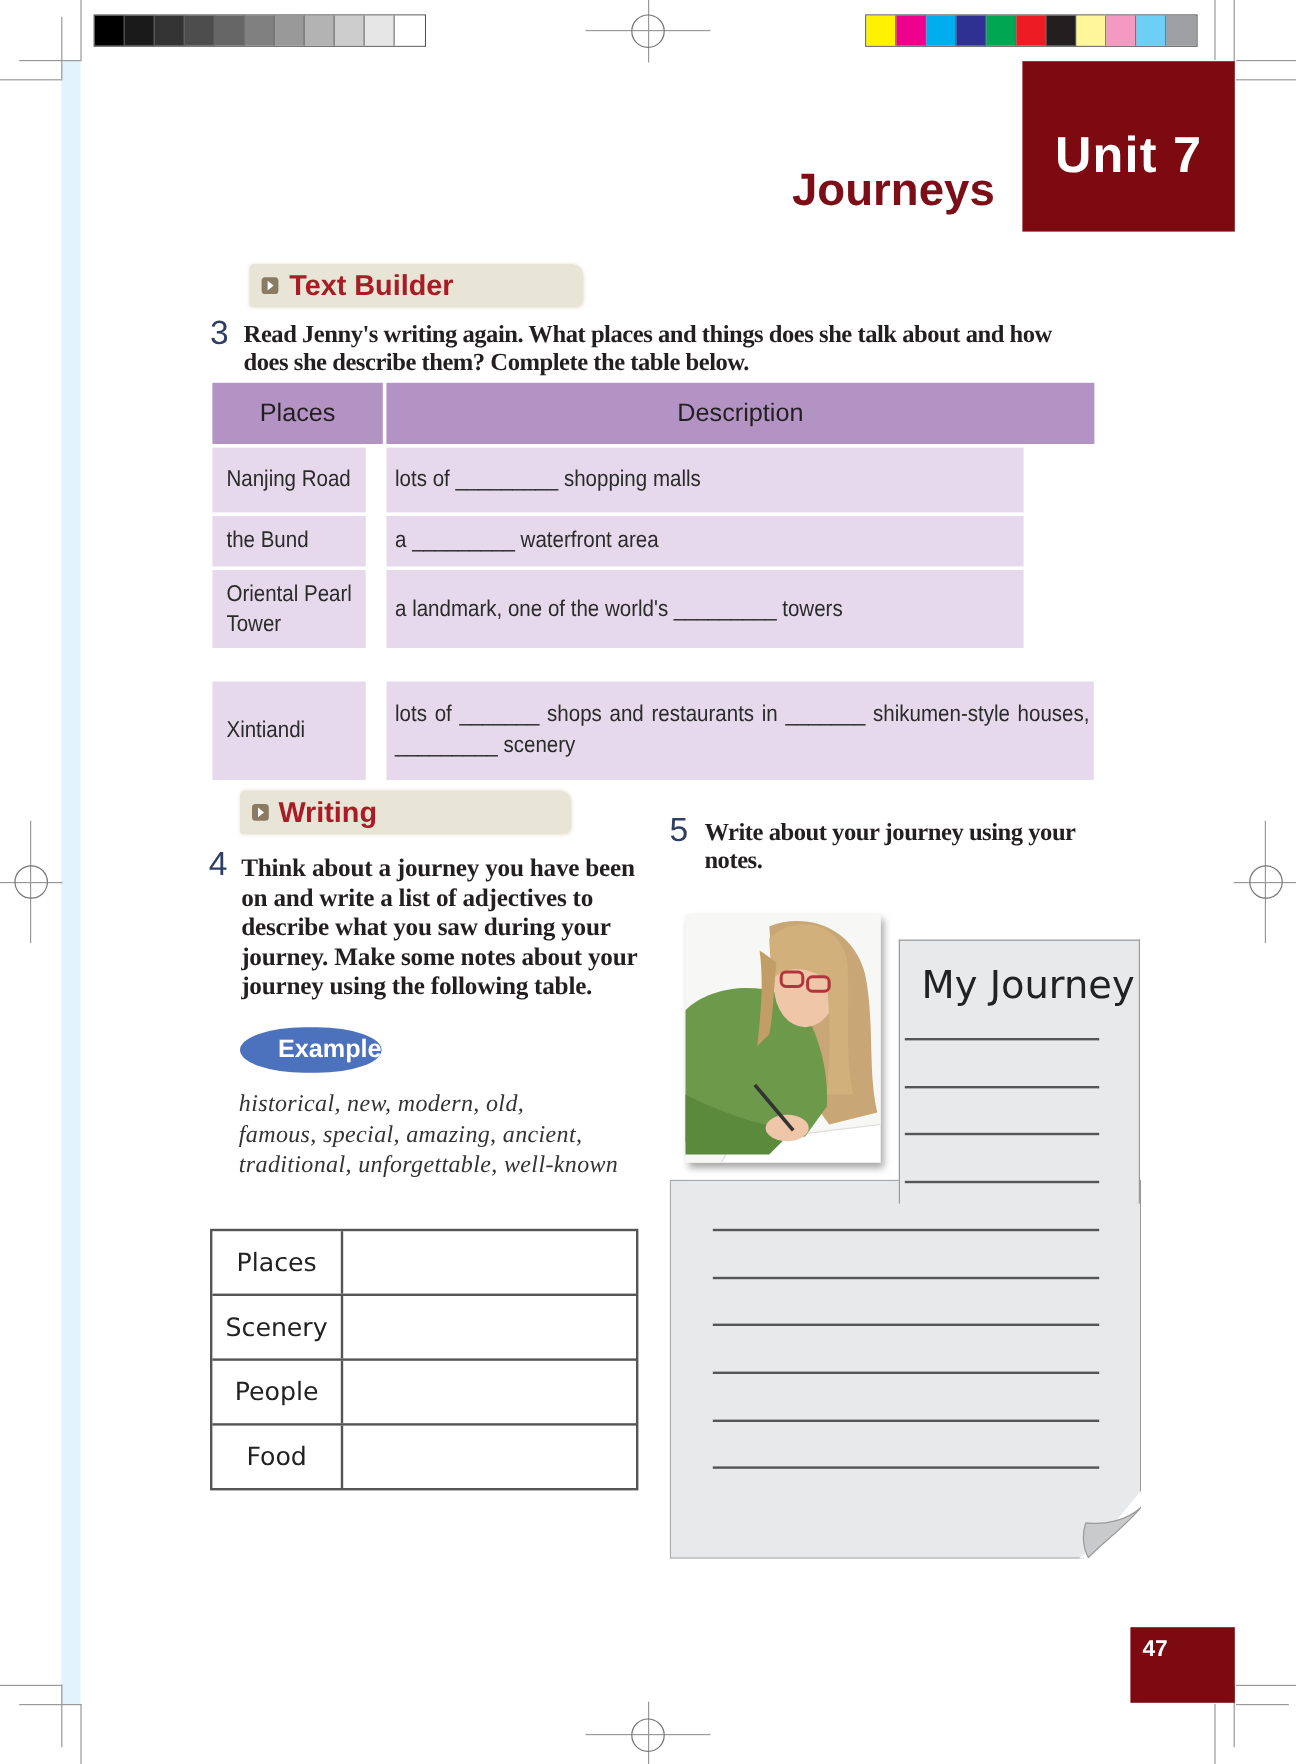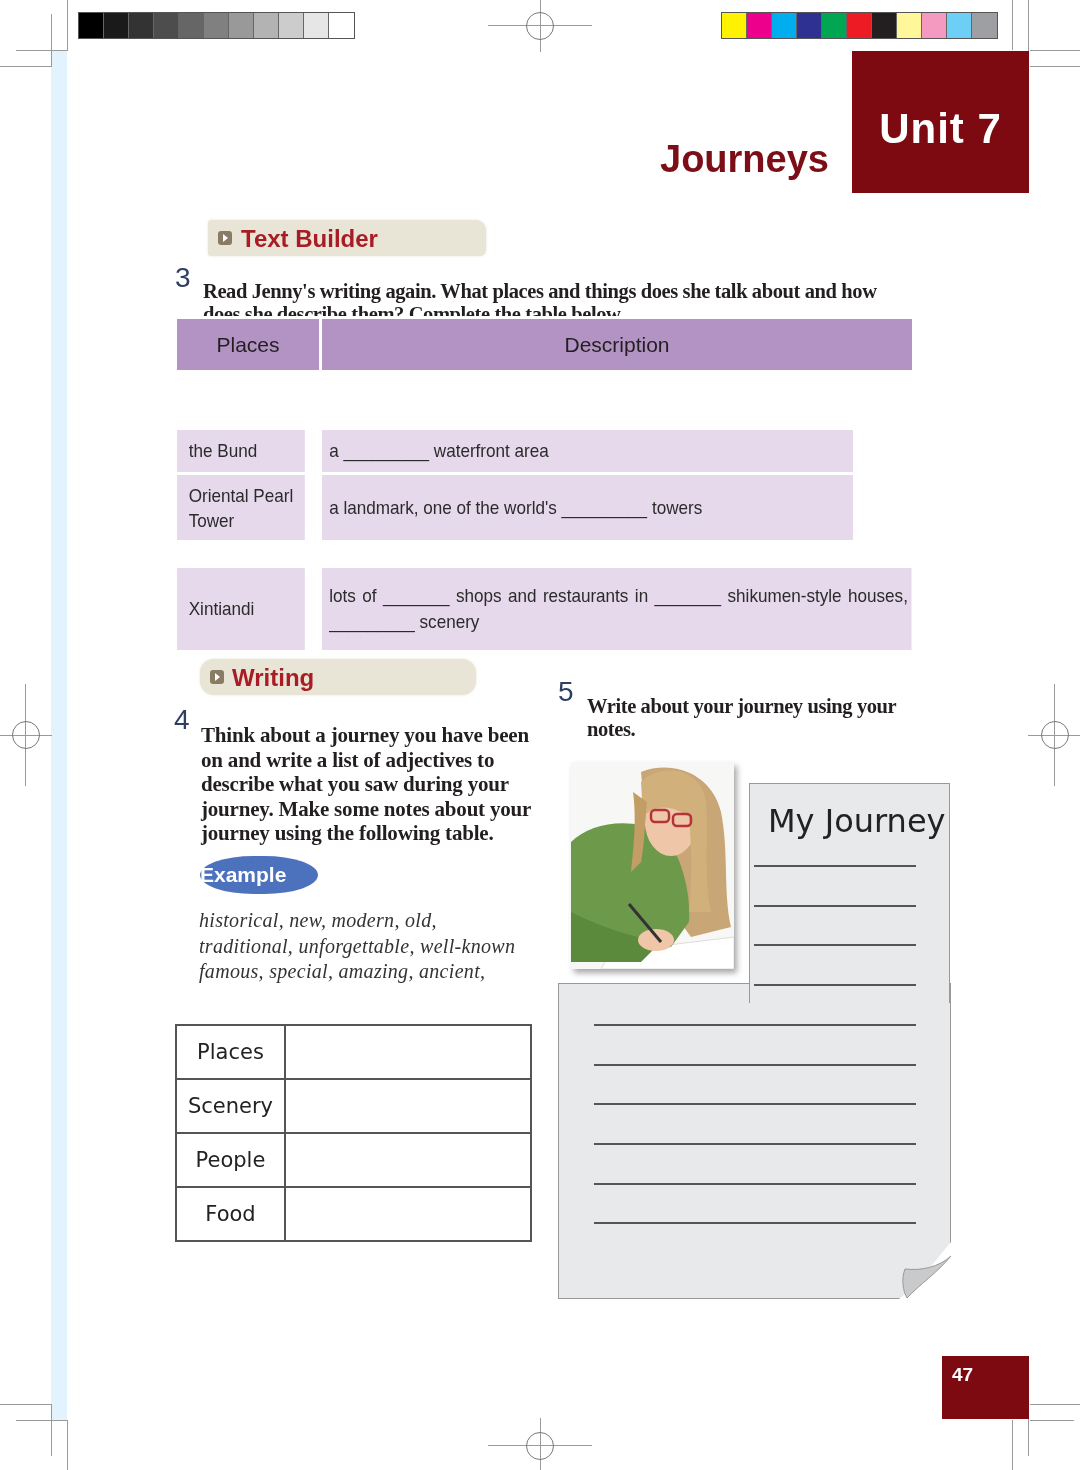--- a/index.html
+++ b/index.html
@@ -25,32 +25,32 @@
   
   .banner { position:absolute; height:36px; background:#e8e5d6;
             border-radius:4px 10px 6px 3px; box-shadow:0 0 3px #e8e5d6;margin-left:28px; }
   .banner .bullet { position:absolute; left:10px; top:11px; width:14px; height:14px; border-radius:3px; background:#8a7c64; }
   .banner .bullet::after { content:""; position:absolute; left:5px; top:3px; border-left:5px solid #fff;
                            border-top:4px solid transparent; border-bottom:4px solid transparent; }
   .banner .label { position:absolute; left:33px; top:5px; font-size:24px; font-weight:bold; color:#a71c25; }
 
   .q-num { position:absolute; font-size:28px; color:#2e3f63; font-family:"Liberation Sans", sans-serif; }
   .q-text { position:absolute; font-family:"Liberation Serif", serif; font-weight:bold; font-size:20.5px;
-            line-height:23px; color:#231f20; letter-spacing:-0.4px;margin-top:12px; }
+            line-height:23px; color:#231f20; letter-spacing:-0.4px; }
   .ptable-wrap { position:absolute; left:174px; top:316px; width:743px; height:312px; background:#fff; }
   .prow { position:absolute; left:0; width:739px; display:flex; }
   .pcell { background:#e7d9ec; box-sizing:border-box; display:flex; align-items:center; font-size:19px;
            color:#2b2b2b; transform:scaleX(0.9); transform-origin:left center; }
   .pc1 { position:absolute; left:3px; width:142px; padding-left:13px; }
   .pc2 { position:absolute; left:148px; width:590px; padding-left:8px; padding-right:4px; }
   .phead { background:#b393c4; justify-content:center; padding:0 !important; font-size:21px; color:#231f20; transform:none; }
 
   
   .example-badge { position:absolute; left:200px; top:856px; width:118px; height:38px; background:#4d72bd;
-                   border-radius:50% / 55%; color:#fff; font-weight:bold; font-size:21px; text-align:left; line-height:38px; }
+                   border-radius:50% / 55%; color:#fff; font-weight:bold; font-size:21px; text-align:right; line-height:38px; }
   .adjectives { position:absolute; left:199px; top:908px; font-family:"Liberation Serif", serif; font-style:italic;
                 font-size:20px; line-height:25.5px; color:#333; letter-spacing:0.3px; }
 
   
   .ntable { position:absolute; left:175px; top:1024px; width:357px; border:2px solid #555; box-sizing:border-box; }
   .nrow { height:54px; border-bottom:2px solid #555; display:flex; box-sizing:border-box; }
   .nrow:last-child { border-bottom:none; height:52px; }
   .nlabel { width:107px; border-right:2px solid #555; display:flex; align-items:center; justify-content:center;
             font-family:"DejaVu Sans", sans-serif; font-size:21px; color:#222; }
   .nvalue { flex:1; }
@@ -151,47 +151,51 @@
 </div>
 
 <div class="q-num" style="left:175px;top:262px;">3</div>
 <div class="q-text" style="left:203px;top:268px;width:700px;">Read Jenny's writing again. What places and things does she talk about and how does she describe them? Complete the table below.</div>
 
 <div class="ptable-wrap">
   <div class="prow" style="top:3px;height:51px;">
     <div class="pcell pc1 phead" style="height:51px;">Places</div>
     <div class="pcell pc2 phead" style="height:51px;">Description</div>
   </div>
+  <div class="prow" style="top:57px;height:54px;">
+    <div class="pcell pc1" style="height:54px;">Nanjing Road</div>
+    <div class="pcell pc2" style="height:54px;">lots of _________ shopping malls</div>
+  </div>
   <div class="prow" style="top:159px;height:65px;">
     <div class="pcell pc1" style="height:65px;line-height:25px;">Oriental Pearl Tower</div>
     <div class="pcell pc2" style="height:65px;">a landmark, one of the world's _________ towers</div>
   </div>
   <div class="prow" style="top:114px;height:42px;">
     <div class="pcell pc1" style="height:42px;">the Bund</div>
     <div class="pcell pc2" style="height:42px;">a _________ waterfront area</div>
   </div>
   <div class="prow" style="top:227px;height:82px;margin-top:25px;">
     <div class="pcell pc1" style="height:82px;">Xintiandi</div>
     <div class="pcell pc2" style="height:82px;line-height:26px;text-align:justify;width:655px;">lots of _______ shops and restaurants in _______ shikumen-style houses, _________ scenery</div>
   </div>
 </div>
 
-<div class="banner" style="left:172px;top:659px;width:276px;border-radius:14px;">
+<div class="banner" style="left:172px;top:659px;width:276px;">
   <span class="bullet"></span>
   <span class="label" style="left:32px;">Writing</span>
 </div>
 
 <div class="q-num" style="left:174px;top:704px;">4</div>
 <div class="q-text" style="left:201px;top:711px;width:340px;line-height:24.5px;font-size:21px;letter-spacing:-0.2px;">Think about a journey you have been on and write a list of adjectives to describe what you saw during your journey. Make some notes about your journey using the following table.</div>
 
 <div class="example-badge">Example</div>
 <div class="adjectives">
   <div>historical, new, modern, old,</div>
+  <div>famous, special, amazing, ancient,</div>
   <div>traditional, unforgettable, well-known</div>
-  <div>famous, special, amazing, ancient,</div>
 </div>
 
 <div class="ntable">
   <div class="nrow">
     <div class="nlabel">Places</div>
     <div class="nvalue"></div>
   </div>
   <div class="nrow">
     <div class="nlabel">Scenery</div>
     <div class="nvalue"></div>

